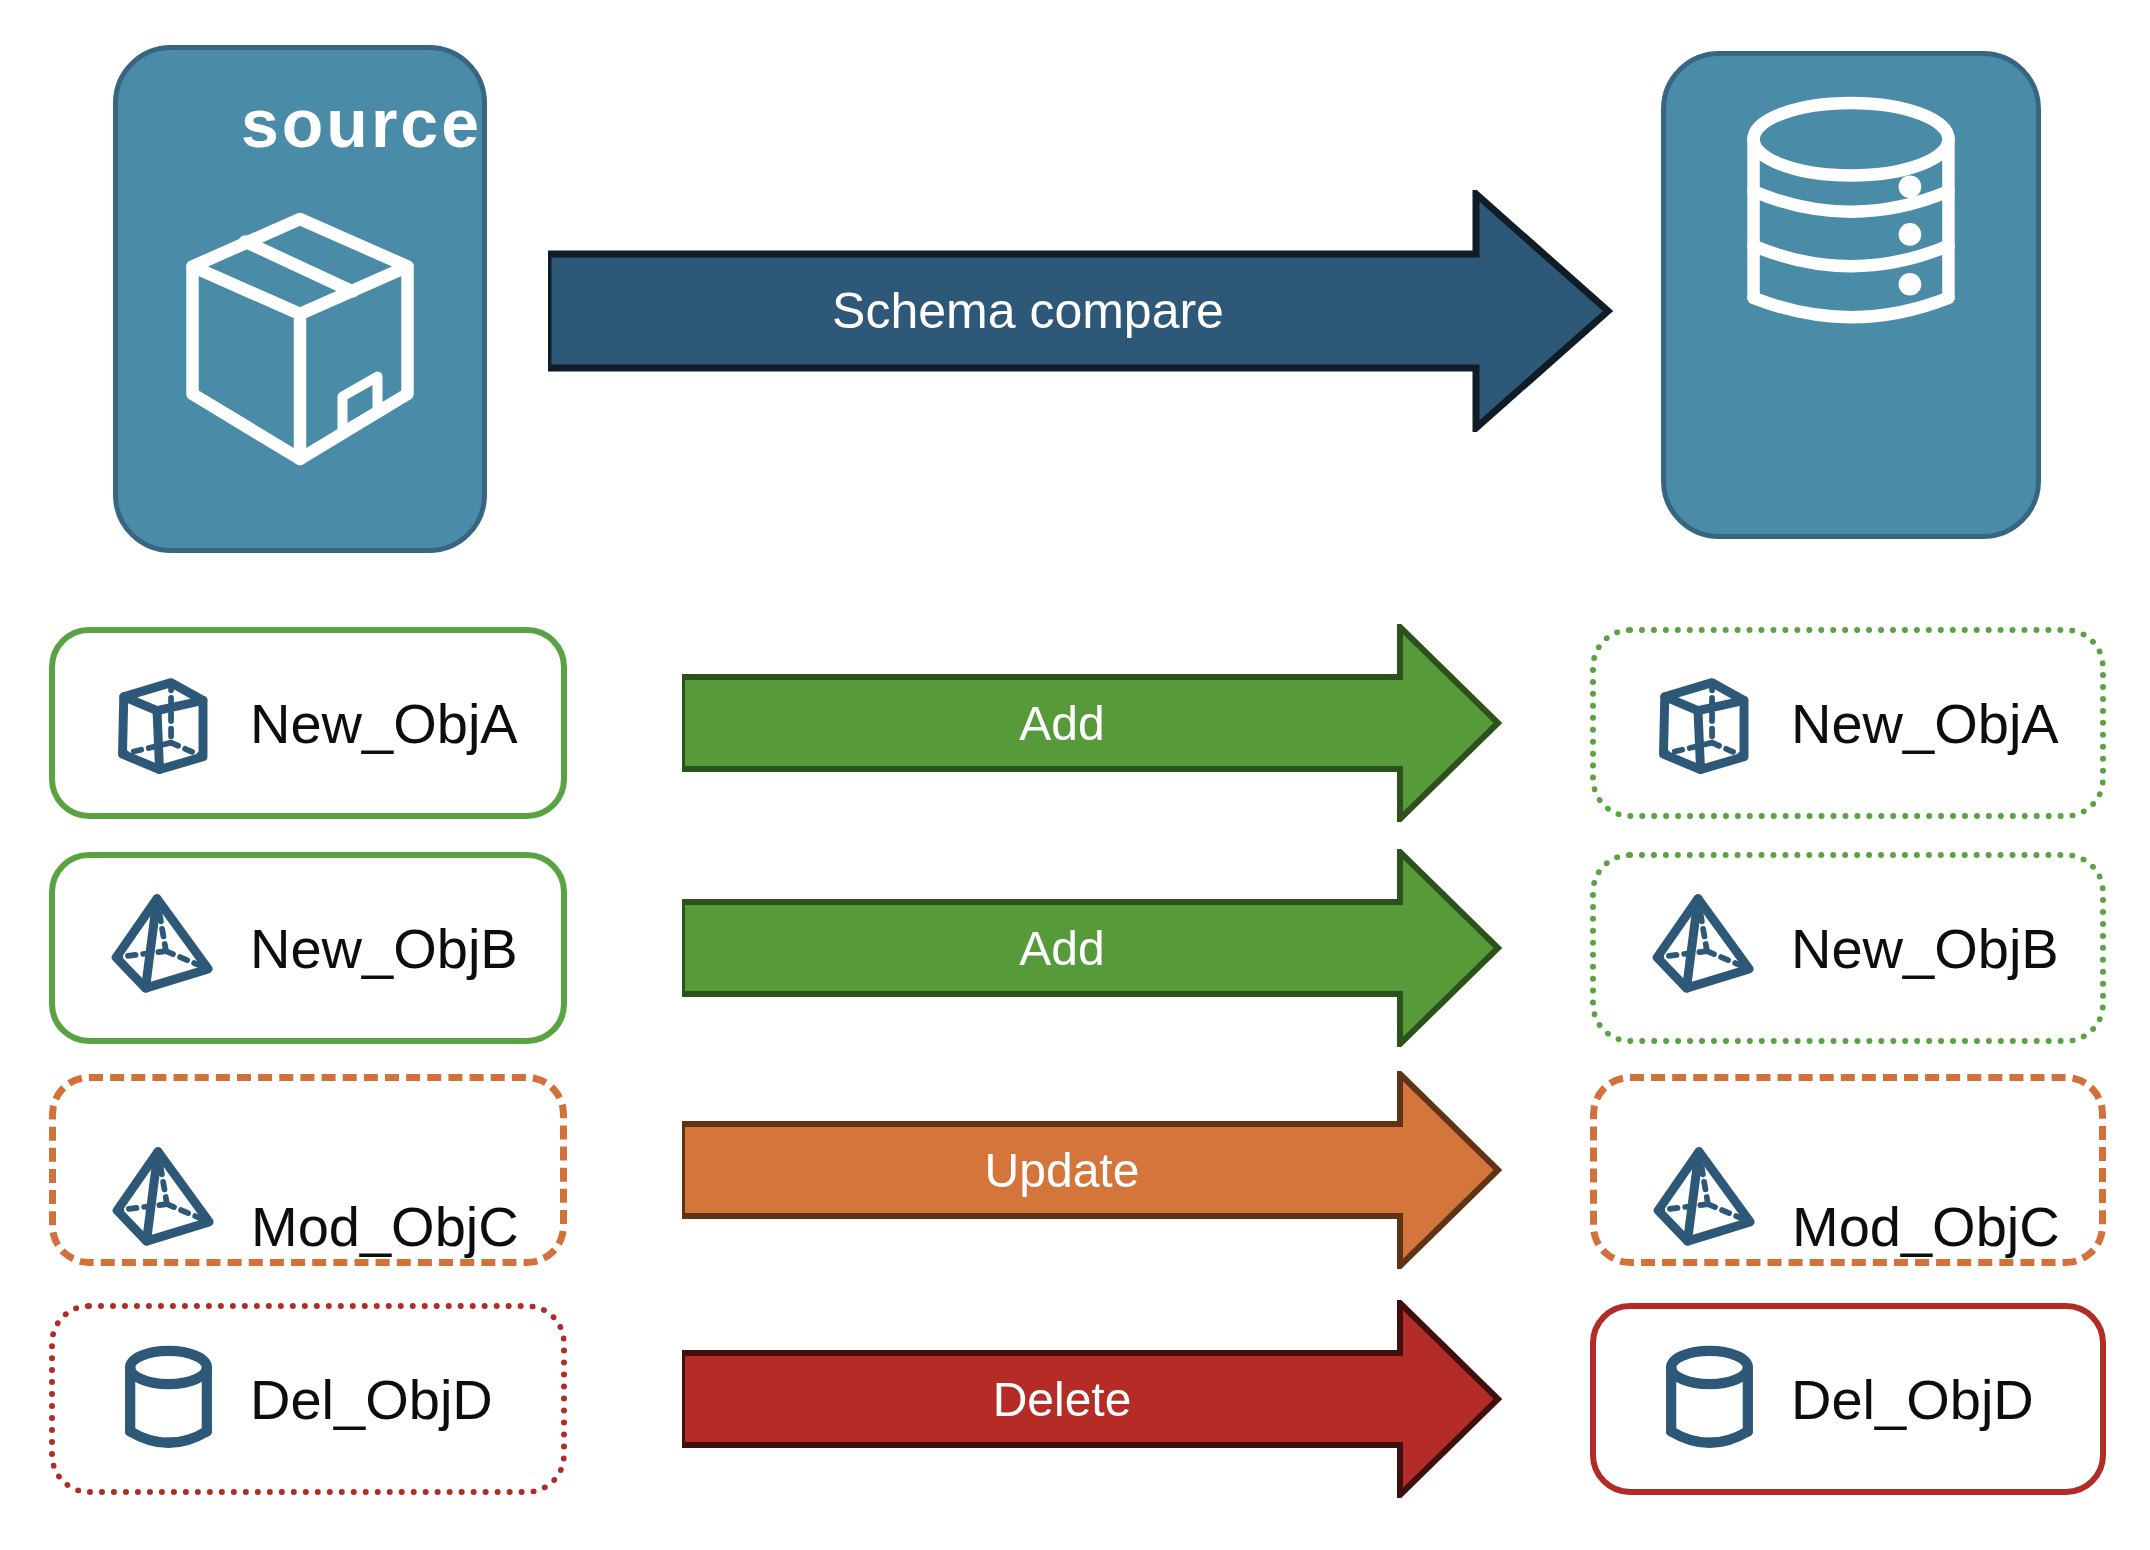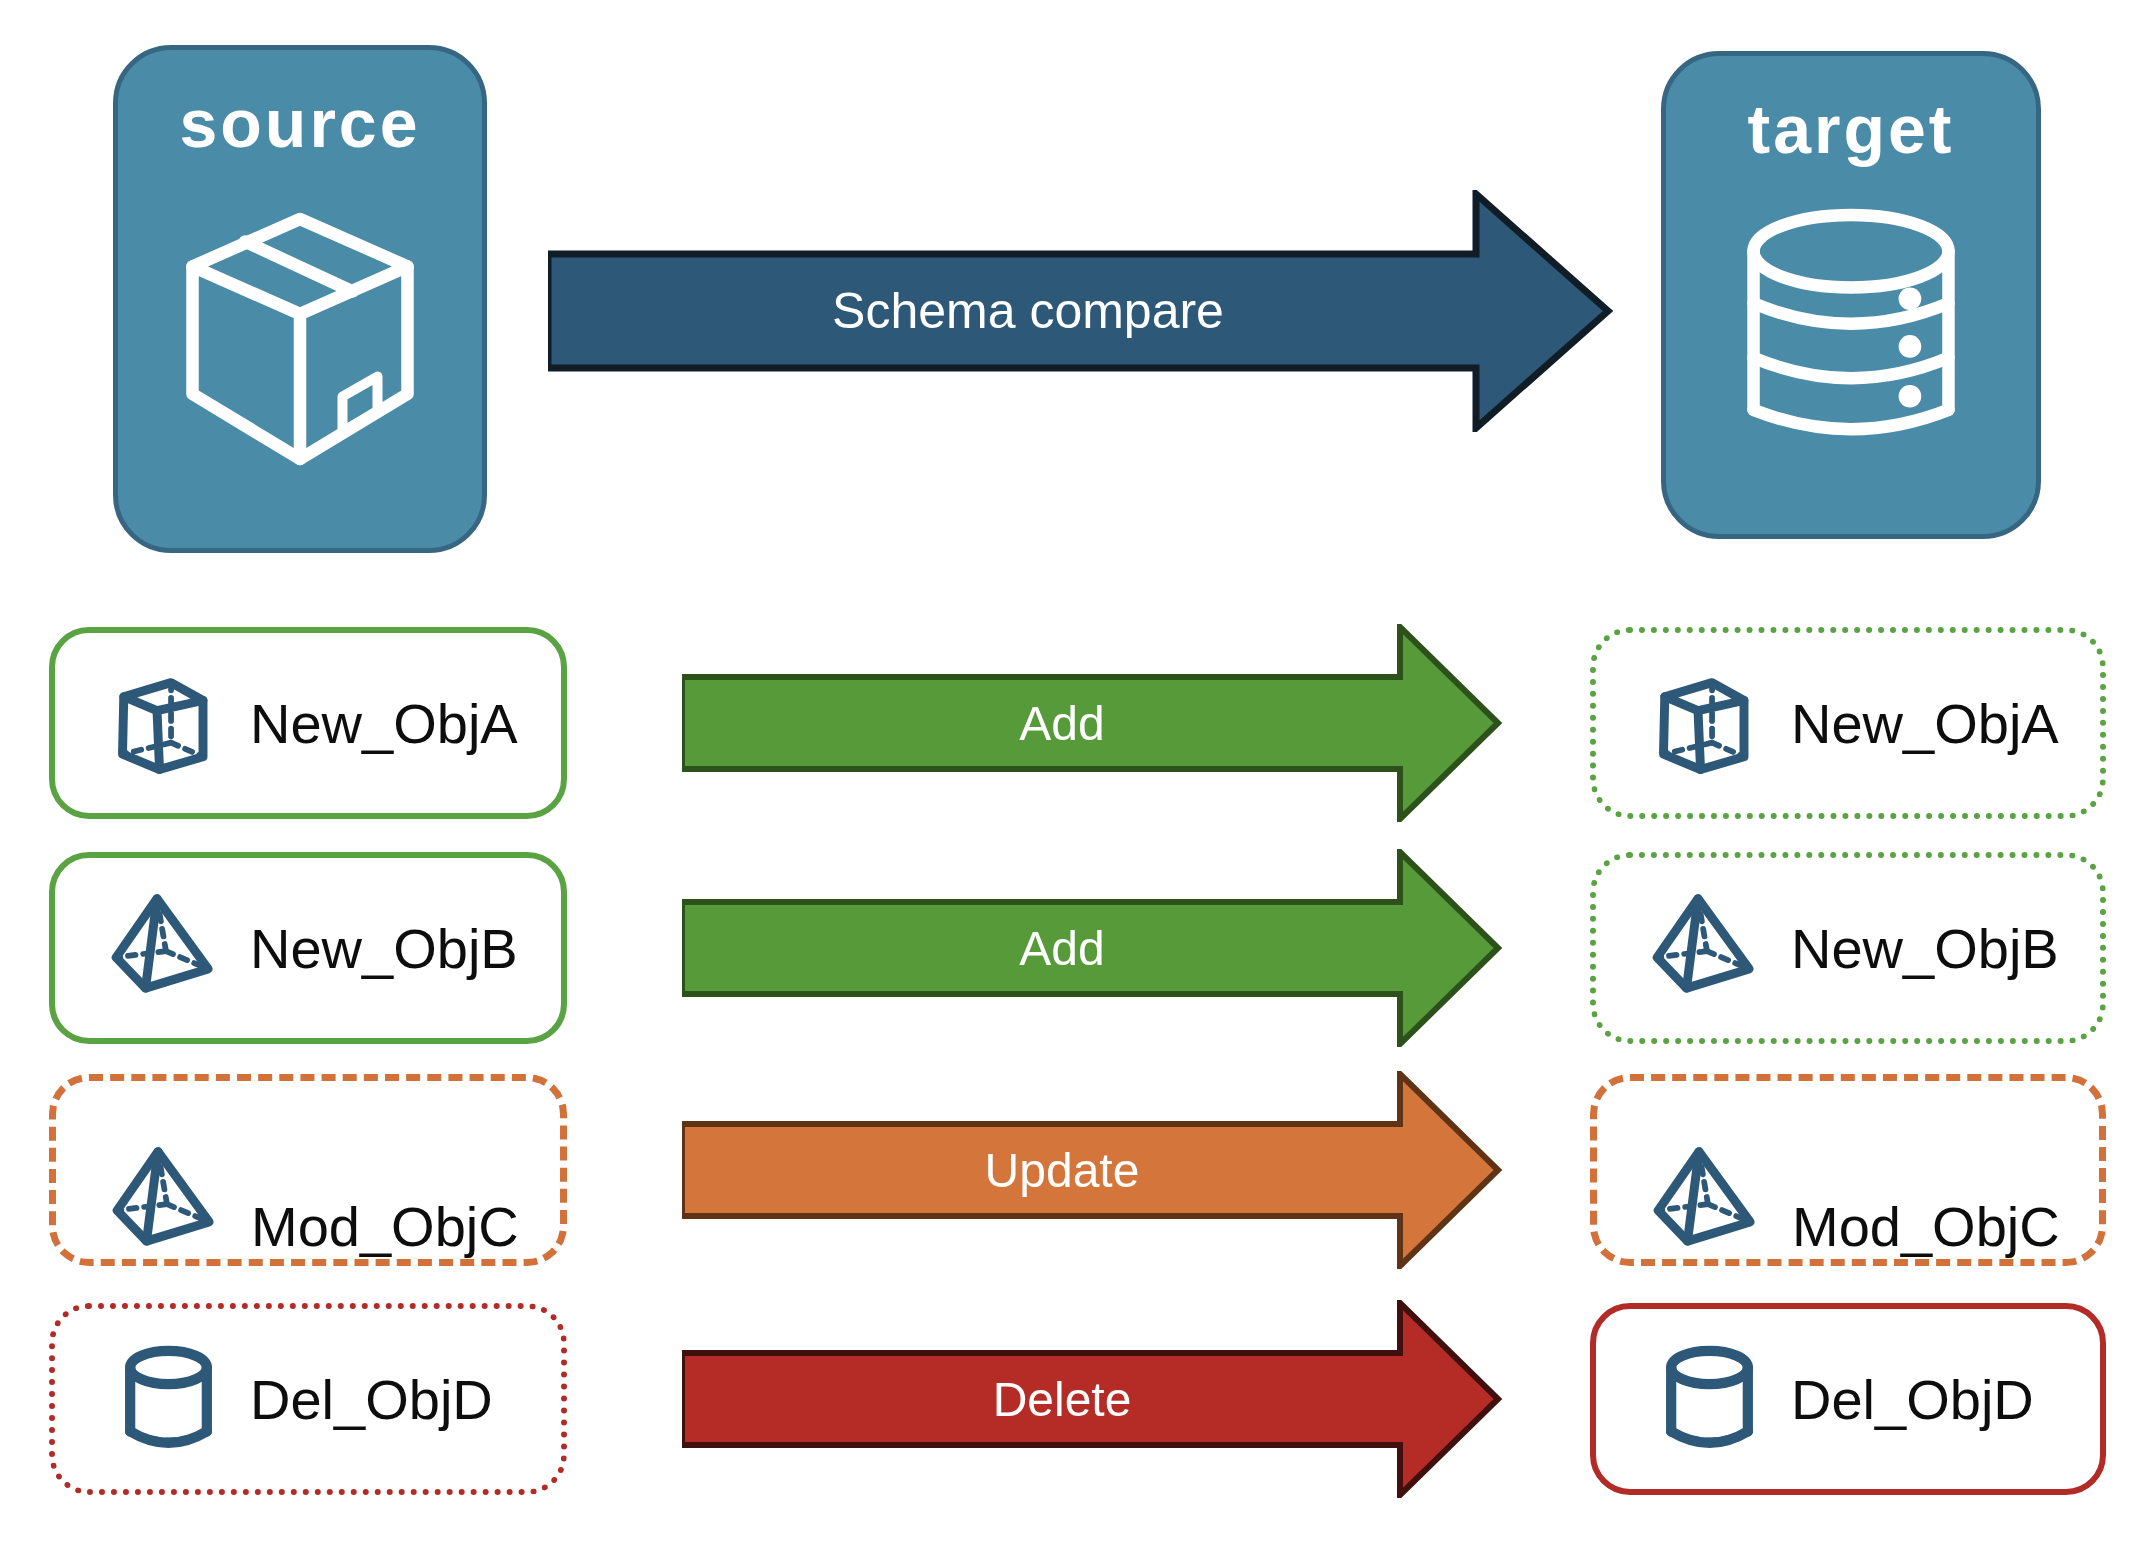--- a/index.html
+++ b/index.html
@@ -2,21 +2,21 @@
 <html><head>
 <meta charset="utf-8">
 <style>
   html,body{margin:0;padding:0;background:#ffffff;}
   .canvas{position:relative;width:2150px;height:1550px;background:#ffffff;
     font-family:"Liberation Sans", sans-serif;overflow:hidden;}
   .abs{position:absolute;}
 
   
   .node{background:#4a8ba8;border:5px solid #376683;border-radius:58px;
-    box-sizing:border-box;text-align:center;}
+    box-sizing:border-box;text-align:right;}
   .node-label{margin-top:34px;font-size:68px;font-weight:700;color:#ffffff;letter-spacing:3px;}
   .node-icon{display:block;margin:22px auto 0;}
 
   #source-node{left:113px;top:45px;width:374px;height:508px;}
   #target-node{left:1661px;top:51px;width:380px;height:488px;}
 
   
   .obj-box{width:518px;height:192px;border-radius:40px;box-sizing:border-box;
     display:flex;align-items:center;padding:0 20px 0 56px;gap:24px;background:#ffffff;}
   .obj-box .obj-label{font-size:56px;color:#0d0d0d;white-space:nowrap;}
@@ -41,21 +41,20 @@
     <svg class="node-icon" width="300" height="300" viewBox="0 0 120 120" fill="none" stroke="#ffffff" stroke-width="5" stroke-linejoin="round" stroke-linecap="round">
       <path d="M60,14 L103,33 L60,52 L17,33 Z"></path>
       <path d="M38,23 L81,43"></path>
       <path d="M17,33 V84 L60,110 L103,84 V33"></path>
       <path d="M60,52 V110"></path>
       <path d="M77,85 L91,77 L91,91 L77,99 Z" stroke-width="4"></path>
     </svg>
   </div>
 
   <div id="target-node" class="node abs">
-    <div class="node-label">target</div>
     <svg class="node-icon" width="272" height="272" viewBox="0 0 120 120" fill="none" stroke="#ffffff" stroke-width="5.5" stroke-linecap="round">
       <ellipse cx="60" cy="27" rx="43" ry="16"></ellipse>
       <path d="M17,27 V97"></path>
         <path d="M103,27 V97"></path>
       <path d="M17,50 Q60,68 103,50"></path>
       <path d="M17,74 Q60,92 103,74"></path>
       <path d="M17,97 Q60,114 103,97"></path>
       <circle cx="86" cy="48" r="5" fill="#ffffff" stroke="none"></circle>
       <circle cx="86" cy="69" r="5" fill="#ffffff" stroke="none"></circle>
       <circle cx="86" cy="91" r="5" fill="#ffffff" stroke="none"></circle>

